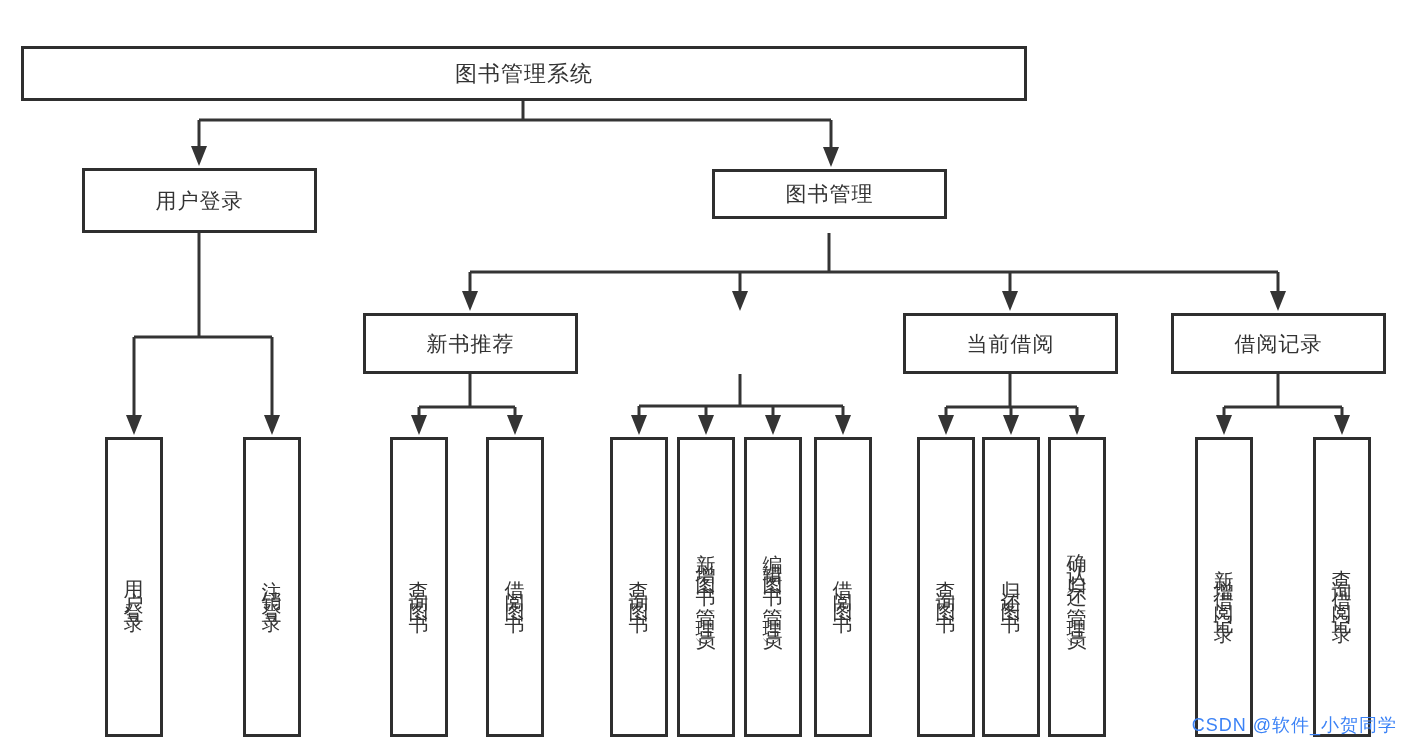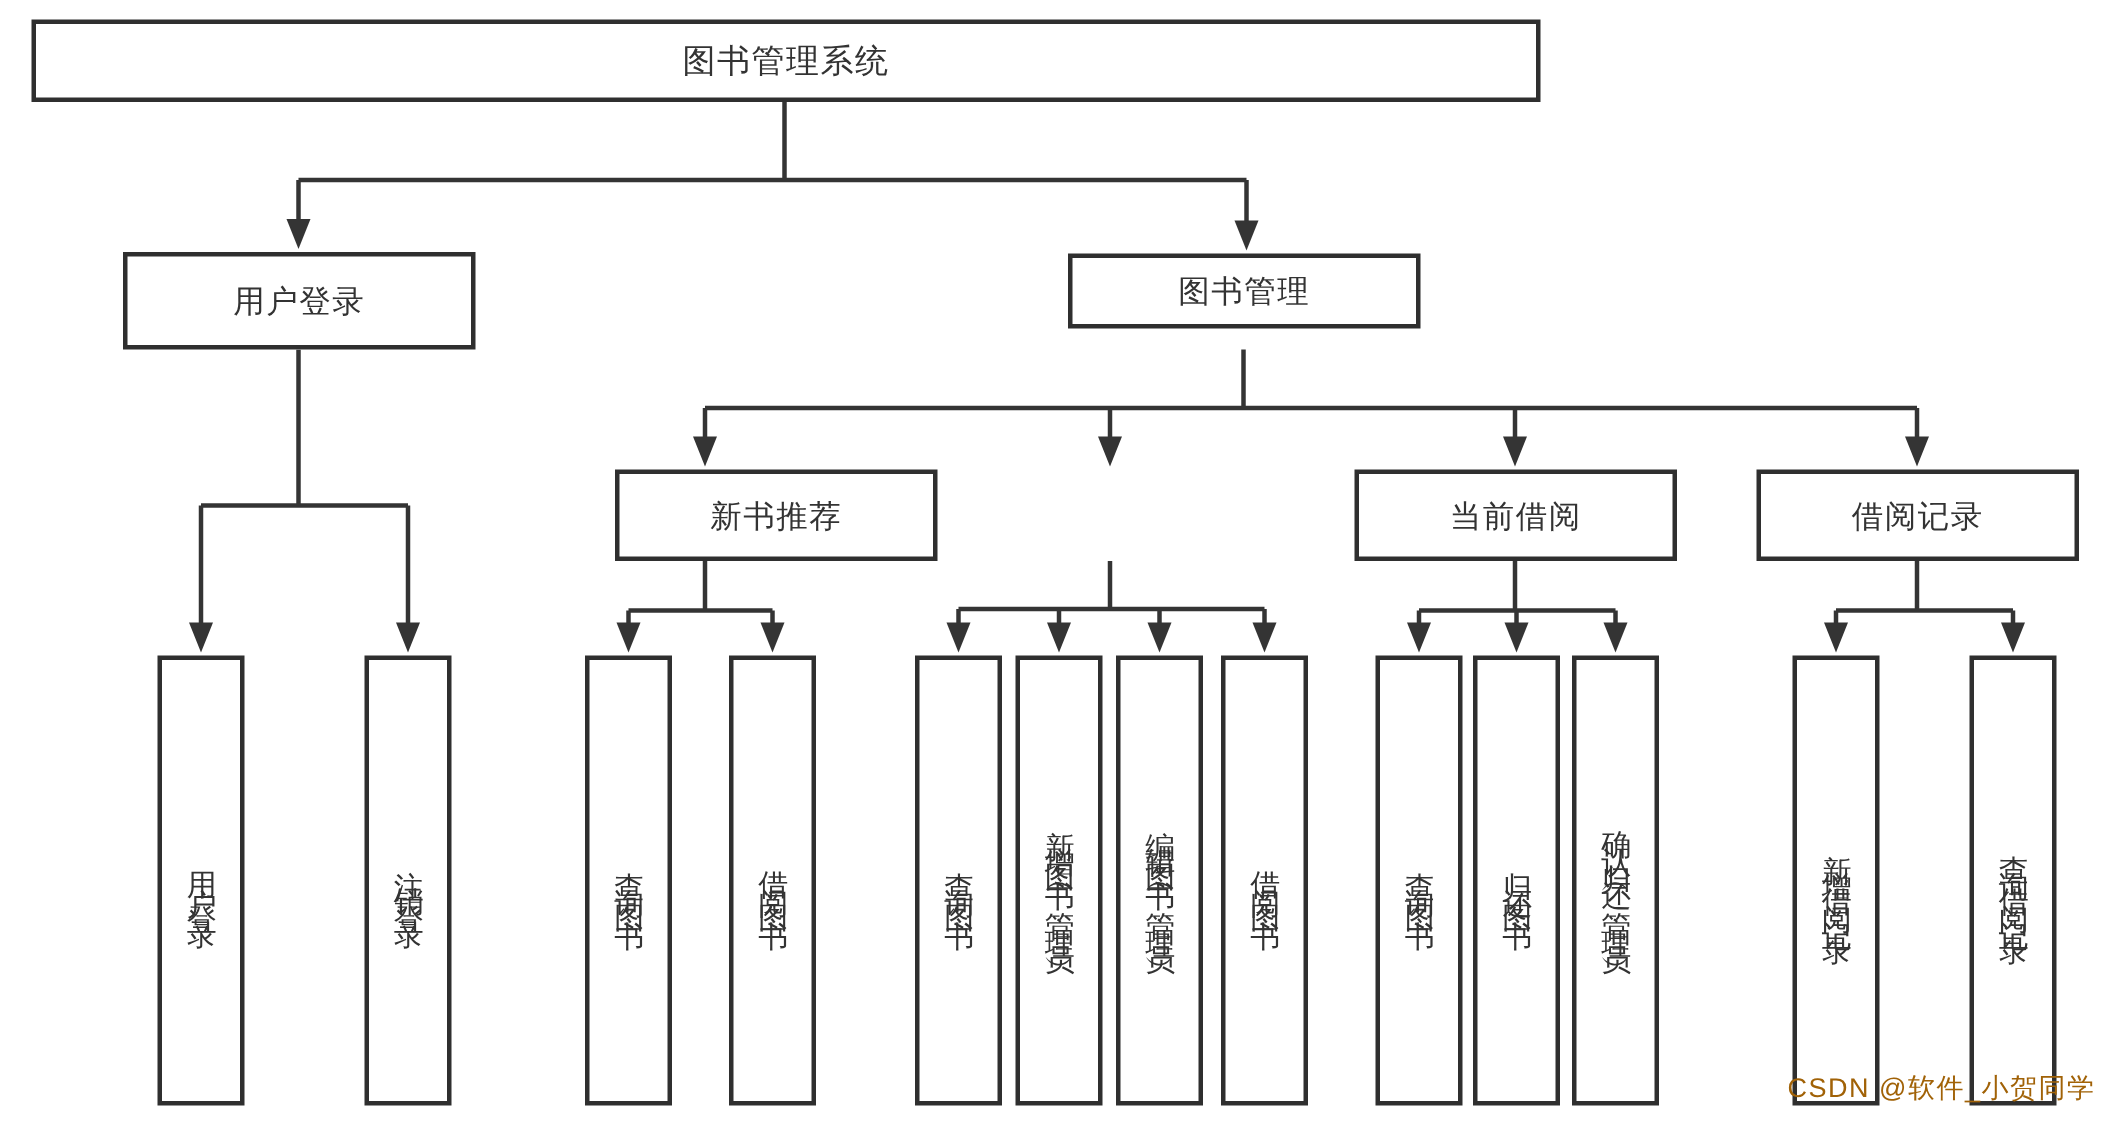--- a/index.html
+++ b/index.html
@@ -9,29 +9,29 @@
   }
   .wires{position:absolute;left:0;top:0;width:1405px;height:747px;}
   .wires line{stroke:#343434;stroke-width:3;}
   .wires polygon{fill:#343434;stroke:none;}
   .node{
     position:absolute;box-sizing:border-box;background:#ffffff;
     border:3px solid #2f2f2f;display:flex;align-items:center;justify-content:center;
     color:#333333;
   }
   .hnode{font-size:21px;letter-spacing:1px;}
-  .root{font-size:22px;}
+  .root{font-size:22px;margin-top:33px;}
   .vnode span{
     writing-mode:vertical-rl;text-orientation:mixed;
     font-size:20px;letter-spacing:11px;line-height:1;
     white-space:nowrap;color:#333333;
   }
   .watermark{
     position:absolute;right:8px;top:713px;font-size:18px;
-    color:#a16207;letter-spacing:1px;z-index:5;
+    color:#3b82f6;letter-spacing:1px;z-index:5;
   }
 </style>
 </head>
 <body>
 
 <div class="stage">
 
   <svg class="wires" viewBox="0 0 1405 747" aria-hidden="true">
 
     <line x1="523" y1="68" x2="523" y2="120"></line>
@@ -98,21 +98,21 @@
     <span>图书管理系统</span>
   </div>
 
   <div class="node hnode" style="left:82px;top:168px;width:235px;height:65px;">
     <span>用户登录</span>
   </div>
   <div class="node hnode" style="left:712px;top:169px;width:235px;height:50px;">
     <span>图书管理</span>
   </div>
 
-  <div class="node hnode" style="left:363px;top:313px;width:215px;height:61px;margin-left:47px;">
+  <div class="node hnode" style="left:363px;top:313px;width:215px;height:61px;">
     <span>新书推荐</span>
   </div>
   <div class="node hnode" style="left:903px;top:313px;width:215px;height:61px;">
     <span>当前借阅</span>
   </div>
   <div class="node hnode" style="left:1171px;top:313px;width:215px;height:61px;">
     <span>借阅记录</span>
   </div>
 
   <div class="node vnode" style="left:105px;top:437px;width:58px;height:300px;">

